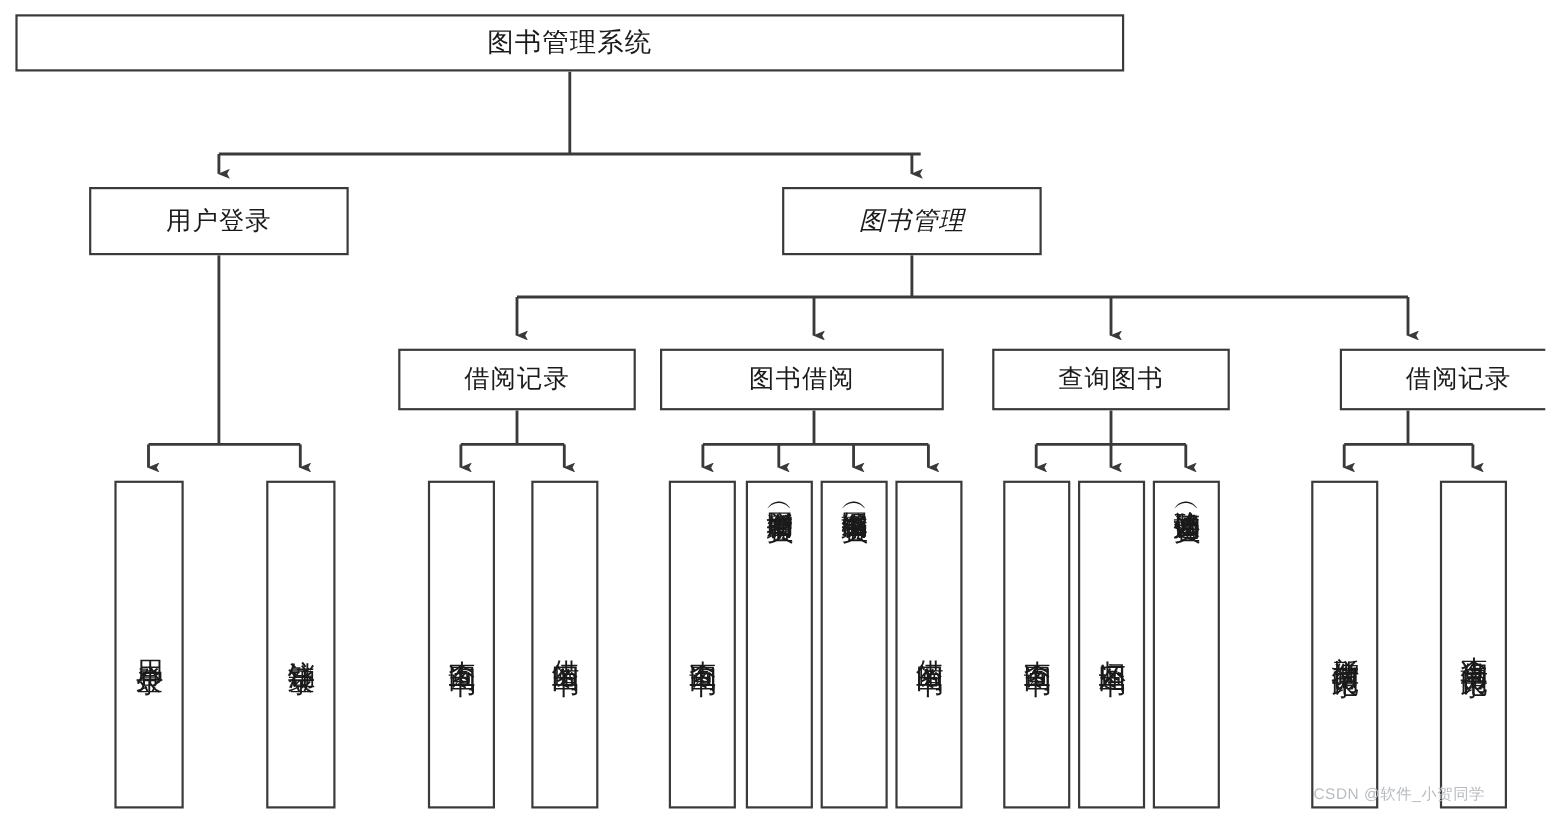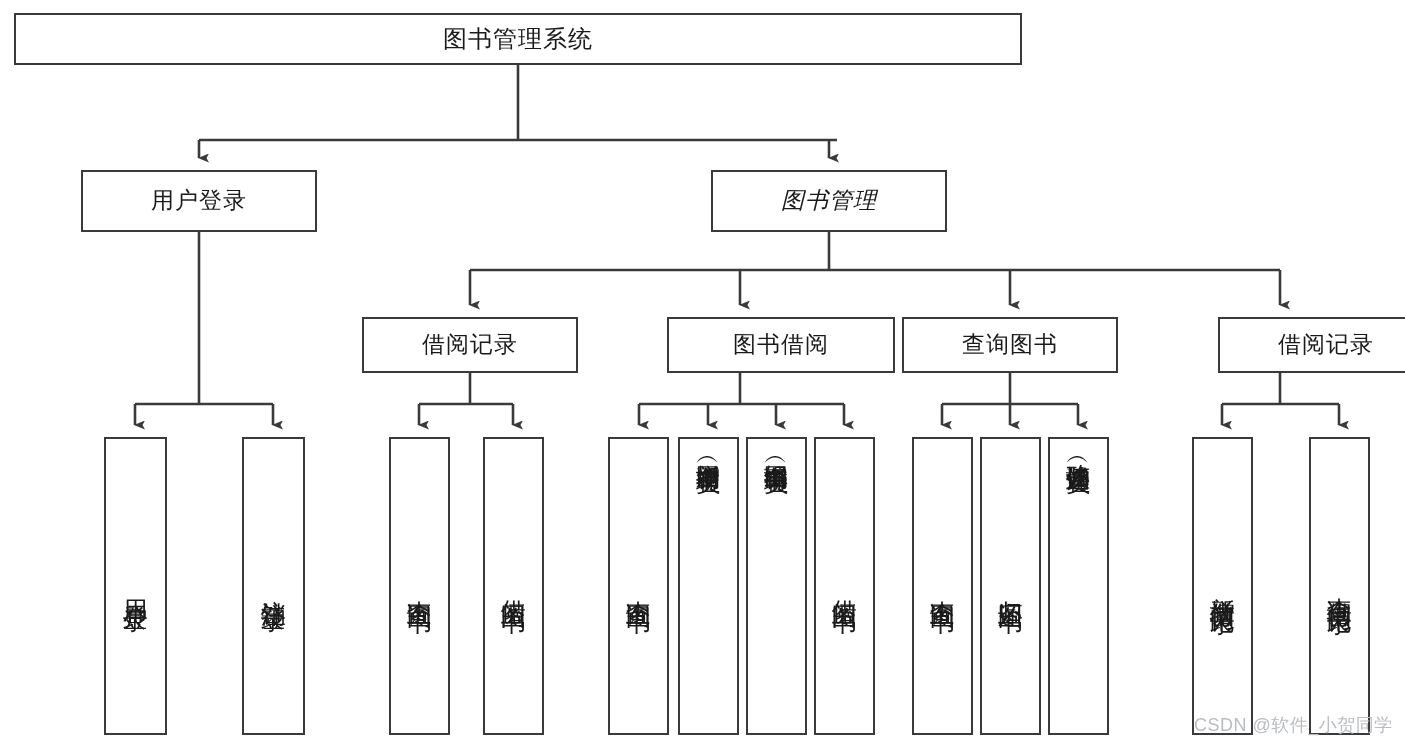--- a/index.html
+++ b/index.html
@@ -69,21 +69,21 @@
   .node.vert.tall .label {
     font-size: 24px;
     letter-spacing: 1px;
   }
   .node.vert.centerv {
     align-items: center;
     padding-top: 0;
   }
   .watermark {
     position: absolute;
-    font-size: 18px;
+    font-size: 14px;
     color: #b9bcc0;
     white-space: nowrap;
     z-index: 5;
     letter-spacing: 0.5px;
   }
 </style>
 </head>
 <body>
 
 <div id="canvas">
@@ -145,21 +145,21 @@
   <div class="node horiz" style="left:81px; top:170px; width:236px; height:62px;">
     <span class="label">用户登录</span>
   </div>
   <div class="node horiz" style="left:711px; top:170px; width:236px; height:62px;font-style:italic;">
     <span class="label">图书管理</span>
   </div>
 
   <div class="node horiz" style="left:362px; top:317px; width:216px; height:56px;">
     <span class="label">借阅记录</span>
   </div>
-  <div class="node horiz" style="left:667px; top:317px; width:228px; height:56px;font-family:Liberation Serif, serif;">
+  <div class="node horiz" style="left:600px; top:317px; width:258px; height:56px;font-family:Liberation Serif, serif;">
     <span class="label">图书借阅</span>
   </div>
   <div class="node horiz" style="left:902px; top:317px; width:216px; height:56px;">
     <span class="label">查询图书</span>
   </div>
   <div class="node horiz" style="left:1172px; top:317px; width:216px; height:56px;margin-left:46px;">
     <span class="label">借阅记录</span>
   </div>
 
   <div class="node vert centerv" style="left:104px; top:437px; width:63px; height:298px;">

